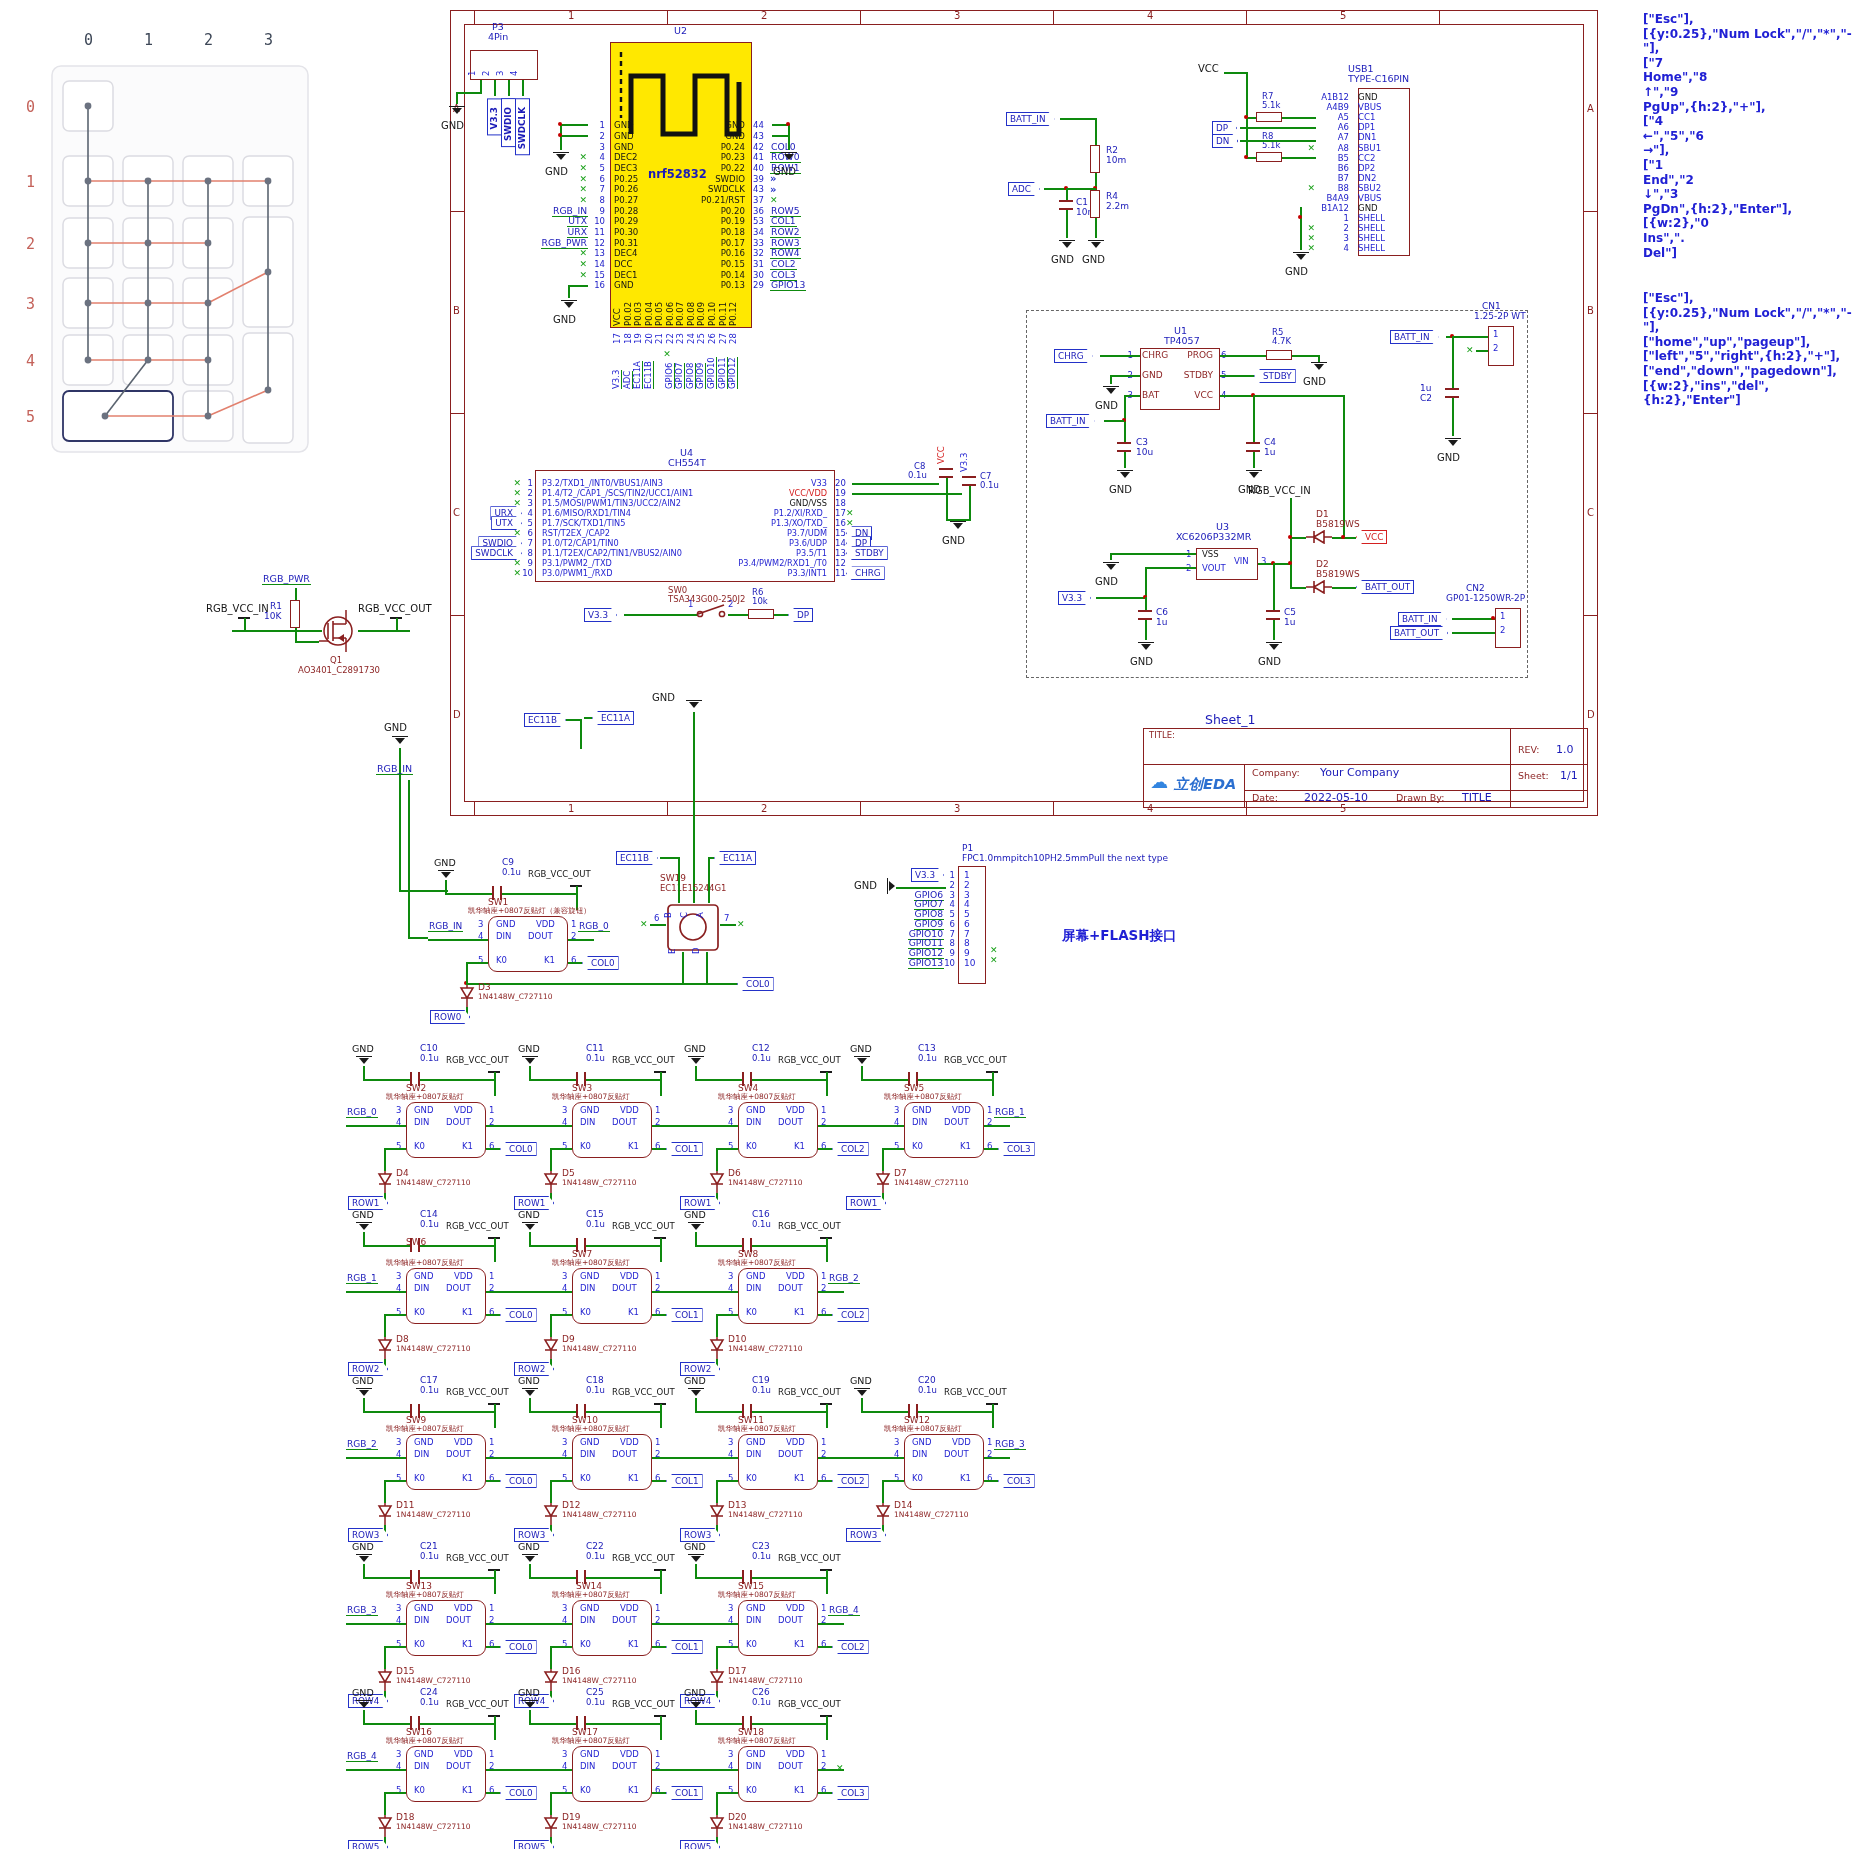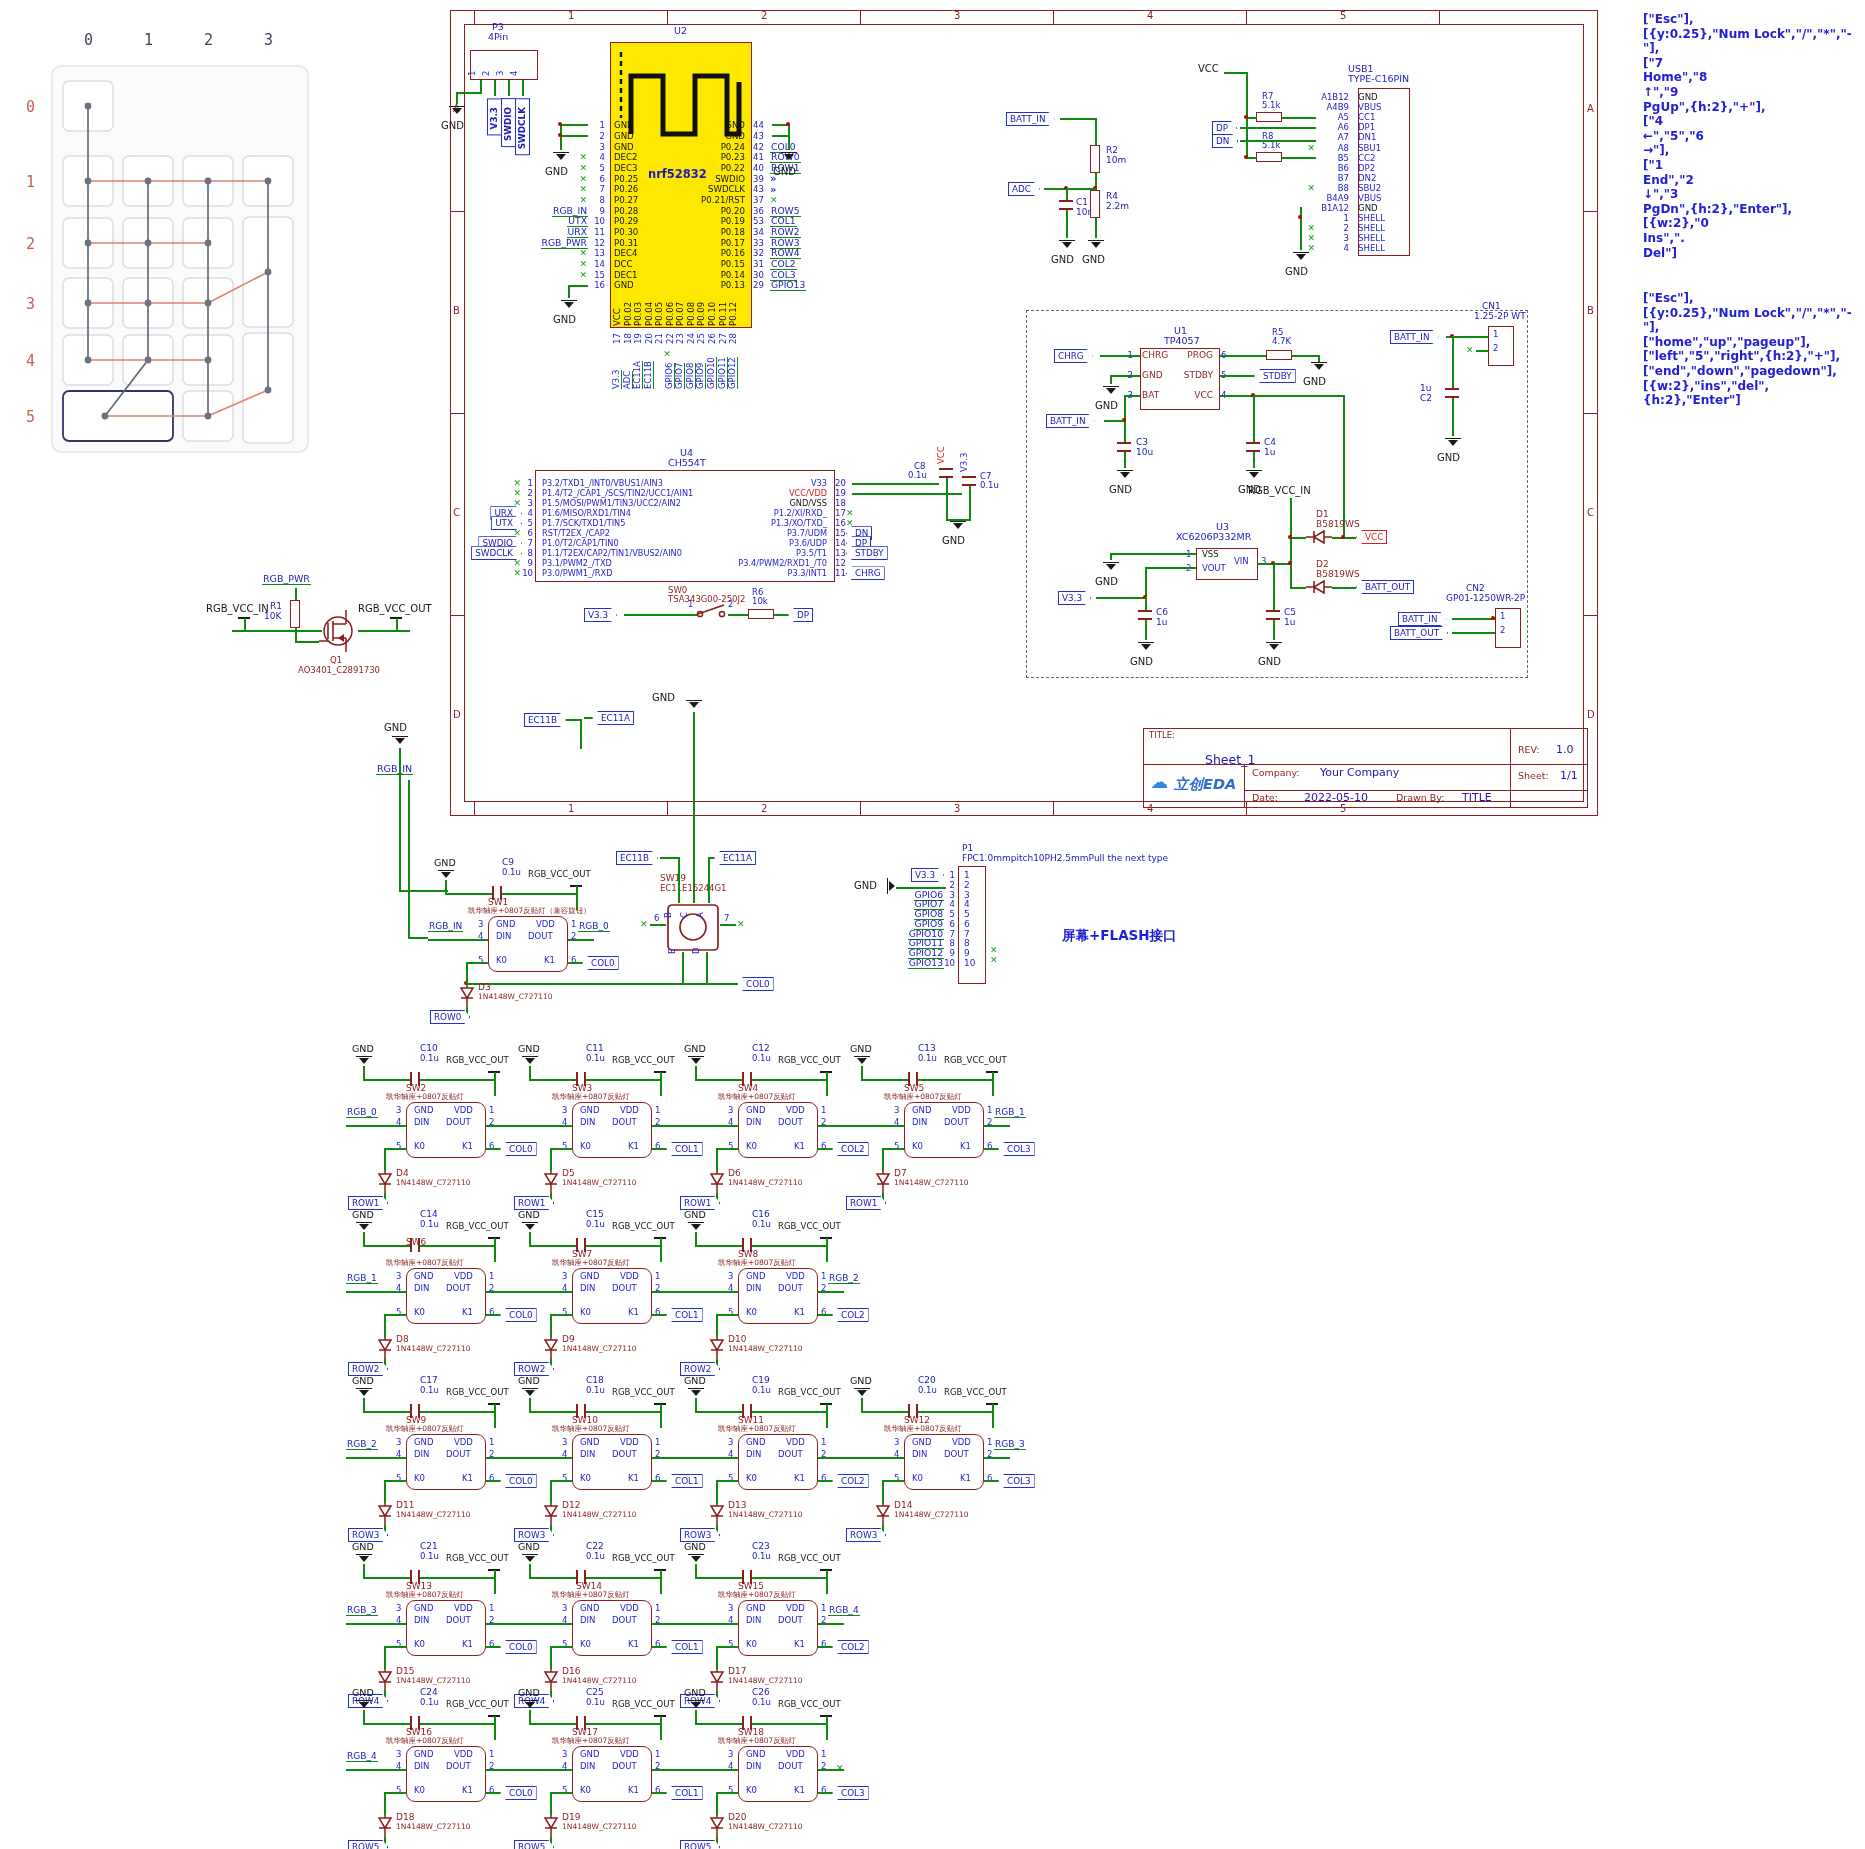--- a/index.html
+++ b/index.html
@@ -188,21 +188,21 @@
 <span class="t dr" style="left:1587px;top:306px">B</span>
 <span class="t dr" style="left:1587px;top:508px">C</span>
 <span class="t dr" style="left:1587px;top:710px">D</span>
 
 <div class="obox" style="left:1143px;top:728px;width:445px;height:80px"></div>
 <i class="rln" style="left:1143px;top:764px;width:445px;height:1.3px"></i>
 <i class="rln" style="left:1244px;top:790px;width:344px;height:1.3px"></i>
 <i class="rln" style="left:1244px;top:764px;width:1.3px;height:44px"></i>
 <i class="rln" style="left:1510px;top:728px;width:1.3px;height:80px"></i>
 <span class="t dr" style="left:1149px;top:731px;font-size:8.5px">TITLE:</span>
-<span class="t nav" style="left:1205px;top:753px;font-size:12.5px">Sheet_1</span>
+<span class="t nav" style="left:1205px;top:713px;font-size:12.5px">Sheet_1</span>
 <span class="t dr f95" style="left:1518px;top:745px">REV:</span>
 <span class="t nav f11" style="left:1556px;top:744px">1.0</span>
 <span class="t" style="left:1150px;top:772px;font-size:18px;color:#3285e0">☁</span>
 <span class="t b" style="left:1174px;top:777px;font-size:14.5px;color:#2b6fd0;font-style:italic">立创EDA</span>
 <span class="t dr f95" style="left:1252px;top:768px">Company:</span>
 <span class="t nav f11" style="left:1320px;top:767px">Your Company</span>
 <span class="t dr f95" style="left:1518px;top:771px">Sheet:</span>
 <span class="t nav f11" style="left:1560px;top:770px">1/1</span>
 <span class="t dr f95" style="left:1252px;top:793px">Date:</span>
 <span class="t nav f11" style="left:1304px;top:792px">2022-05-10</span>

